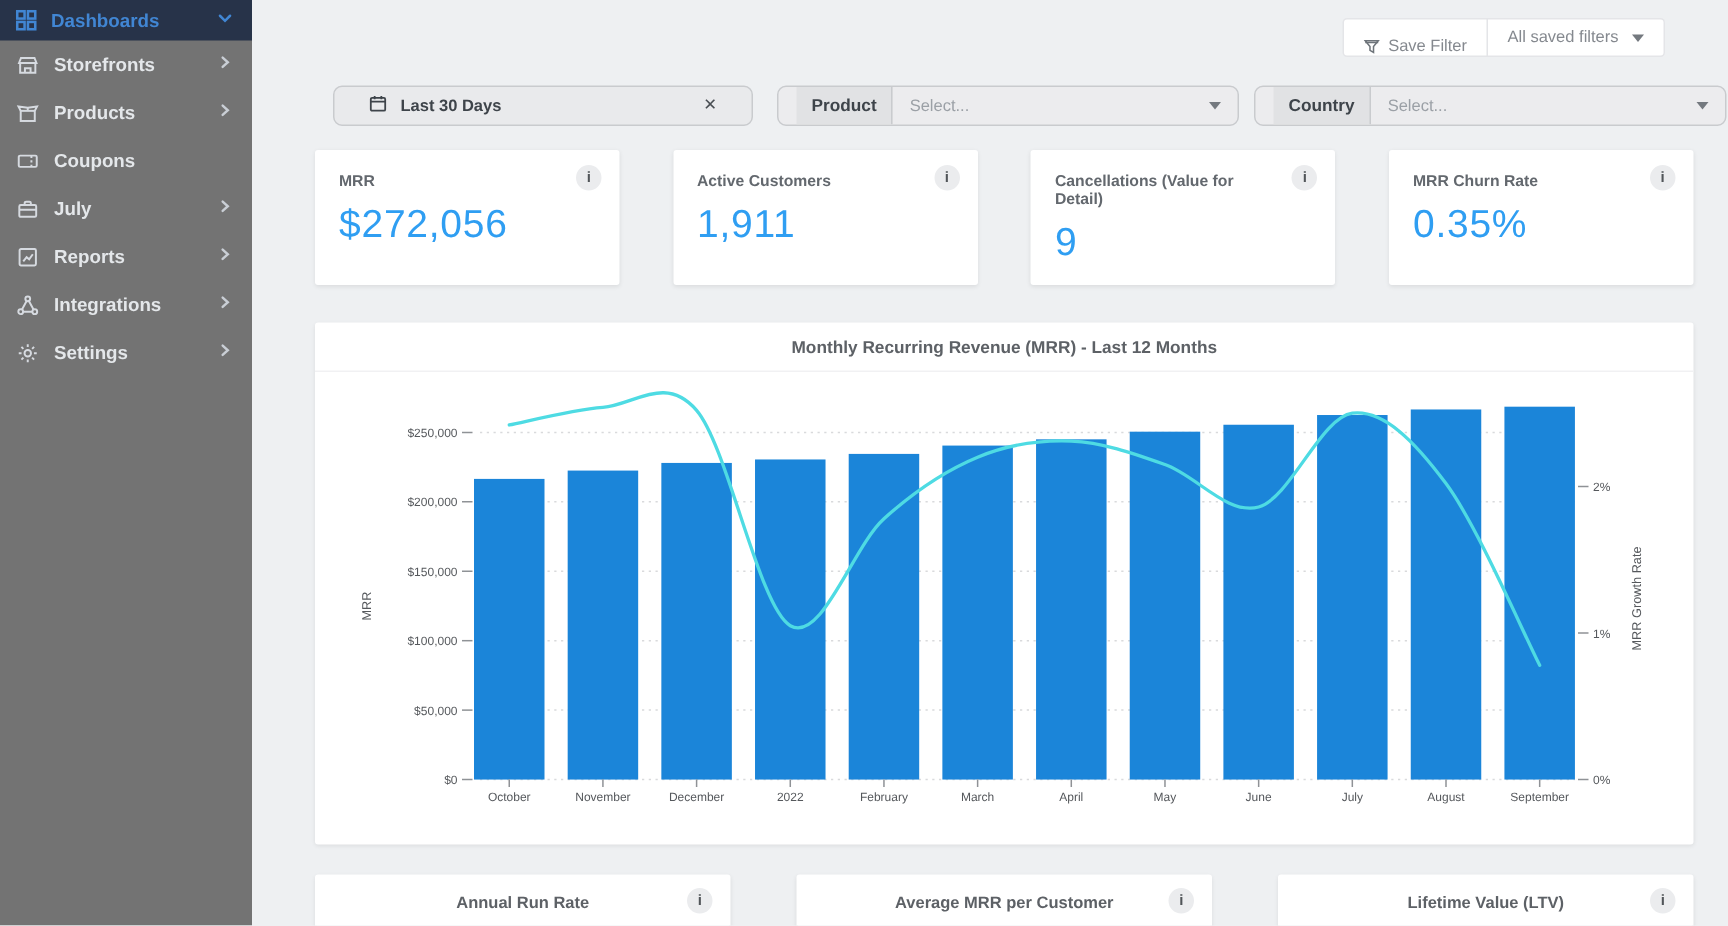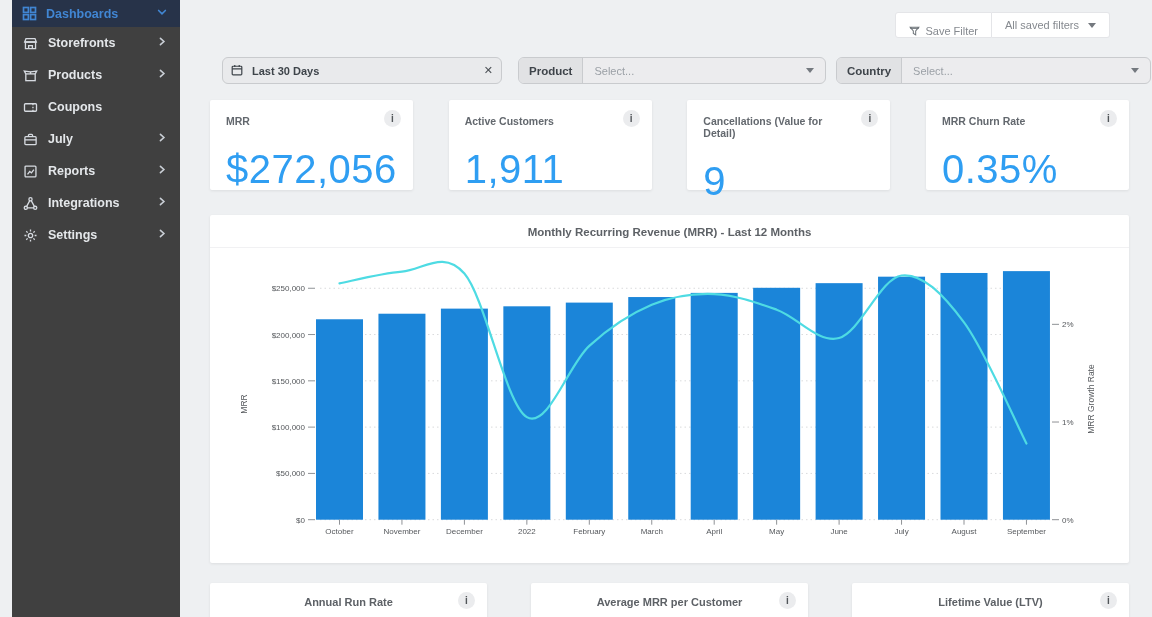--- a/index.html
+++ b/index.html
@@ -1,20 +1,20 @@
 <!DOCTYPE html>
 <html><head>
 <meta charset="utf-8">
 <style>
   * { box-sizing: border-box; margin: 0; padding: 0; }
   html, body { width: 1152px; height: 617px; overflow: hidden; font-family: "Liberation Sans", sans-serif; }
   body { position: relative; background: #eef0f2; }
 
   
-  .sidebar { position: absolute; left: 12px; top: 0; width: 168px; height: 617px; background: #404040; z-index: 5; }
+  .sidebar { position: absolute; left: 0; top: 0; width: 168px; height: 617px; background: #737373; z-index: 5; }
   .sb-header { height: 27px; background: #273349; display: flex; align-items: center; padding: 0 12px 0 10px; color: #4186d3; font-weight: 700; font-size: 12.5px; }
   .sb-header .icon { margin-right: 9px; display: flex; }
   .sb-header .lbl { flex: 1; }
   .sb-sub { background: #1a2331; padding: 7px 0 9px; }
   .sb-subitem { height: 25px; display: flex; align-items: center; padding-left: 32px; font-size: 11.5px; font-weight: 600; color: #f1f3f5; cursor: pointer; }
   .sb-subitem.active { background: #3e4a5e; color: #4e9ce4; }
   .sb-item { height: 32px; display: flex; align-items: center; padding: 0 13px 0 10px; font-size: 12.5px; font-weight: 600; color: #e4e7ea; cursor: pointer; }
   .sb-item .icon { width: 16px; margin-right: 10px; display: flex; justify-content: center; }
   .sb-item .lbl { flex: 1; }
 
@@ -22,34 +22,34 @@
   .main { position: absolute; left: 168px; top: 0; width: 984px; height: 617px; }
 
   .toolbar { position: absolute; top: 12px; right: 42px; display: flex; }
   .tb-btn { height: 26px; background: #fff; border: 1px solid #e4e5e8; color: #85898f; font-size: 11px; display: flex; align-items: center; padding: 0 13px; cursor: pointer; }
   .tb-btn.save { border-radius: 3px 0 0 3px; align-items: flex-end; }
   .tb-btn.saved { border-left: none; border-radius: 0 3px 3px 0; }
   .tb-btn .icn { margin-right: 5px; display: flex; }
   .caret { width: 0; height: 0; border-left: 4px solid transparent; border-right: 4px solid transparent; border-top: 5px solid #74797f; margin-left: 9px; }
 
   .filters { position: absolute; top: 57px; left: 42px; width: 919px; height: 27px; }
-  .date-filter { position: absolute; left: 12px; top: 0; width: 280px; height: 27px; background: #e9eaec; border: 1px solid #c9cbce; border-radius: 6px; display: flex; align-items: center; padding: 0 8px; cursor: pointer; justify-content: flex-end; }
+  .date-filter { position: absolute; left: 12px; top: 0; width: 280px; height: 27px; background: #e9eaec; border: 1px solid #c9cbce; border-radius: 6px; display: flex; align-items: center; padding: 0 23px; cursor: pointer; justify-content: flex-end; }
   .date-filter .txt { flex: 1; font-size: 11px; color: #3e444a; font-weight: 600; margin-left: 9px; }
   .clear-x { font-size: 11px; color: #4a4f54; cursor: pointer; line-height: 1; }
   .select-filter { position: absolute; top: 0; height: 27px; display: flex; background: #ececee; border: 1px solid #c9cbce; border-radius: 6px; overflow: hidden; cursor: pointer; }
-  .sel-label { background: #e1e2e4; border-right: 1px solid #c9cbce; display: flex; align-items: center; padding: 0 10px; font-size: 11.5px; font-weight: 600; color: #3e444a; }
+  .sel-label { background: #e1e2e4; border-right: 1px solid #c9cbce; display: flex; align-items: center; padding: 0 10px; font-size: 11.5px; font-weight: 600; color: #3e444a; margin-left: 12px; }
   .sel-value { flex: 1; display: flex; align-items: center; padding: 0 11px; font-size: 11px; color: #9ba0a6; }
   .sel-caret { display: flex; align-items: center; padding-right: 11px; }
   .filter-product { left: 308px; width: 308px; }
   .filter-country { left: 626px; width: 315px; }
 
   .kpis { position: absolute; top: 100px; left: 42px; width: 919px; display: flex; justify-content: space-between; }
   .kpi-card { position: relative; width: 203px; height: 90px; background: #fff; border-radius: 2px; box-shadow: 0 1px 3px rgba(0,0,0,.08); padding: 15px 16px; }
   .kpi-label { font-size: 10.5px; color: #63686e; font-weight: 600; padding-right: 22px; }
-  .kpi-value { font-size: 40px; color: #2f9ef2; font-weight: 500; margin-top: 20px; letter-spacing: .5px; }
+  .kpi-value { font-size: 26px; color: #2f9ef2; font-weight: 500; margin-top: 7px; letter-spacing: .5px; }
   .info-badge { position: absolute; top: 10px; right: 12px; width: 17px; height: 17px; border-radius: 50%; background: #ebecee; color: #515559; font-size: 10px; font-weight: 700; display: flex; align-items: center; justify-content: center; cursor: pointer; }
 
   .chart-card { position: absolute; top: 215px; left: 42px; width: 919px; height: 348px; background: #fff; border-radius: 2px; box-shadow: 0 1px 3px rgba(0,0,0,.08); }
   .chart-title { text-align: center; font-size: 11.5px; color: #5d6166; font-weight: 600; padding: 11px 0 9px; border-bottom: 1px solid #f1f1f3; }
   .chart-card svg { display: block; width: 919px; height: 315px; }
   svg text { font-family: "Liberation Sans", sans-serif; }
 
   .bottom-cards { position: absolute; top: 583px; left: 42px; width: 919px; display: flex; justify-content: space-between; }
   .bottom-card { position: relative; width: 277px; height: 80px; background: #fff; border-radius: 2px; box-shadow: 0 1px 3px rgba(0,0,0,.08); padding-top: 13px; }
   .bottom-title { text-align: center; font-size: 11px; color: #5d6166; font-weight: 600; padding: 0 40px; }

